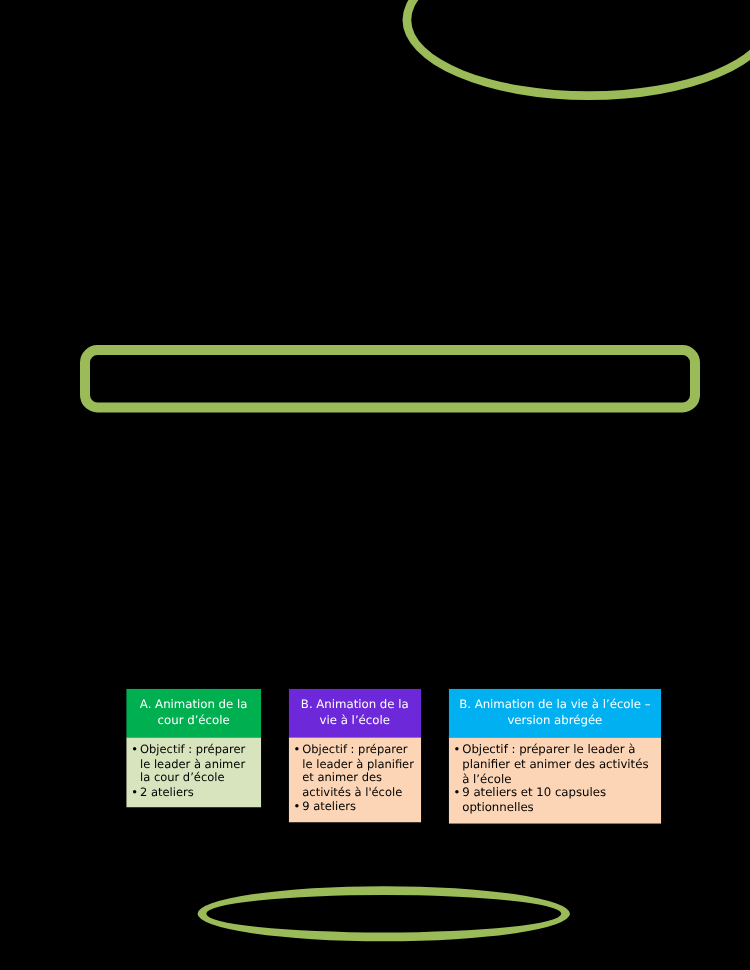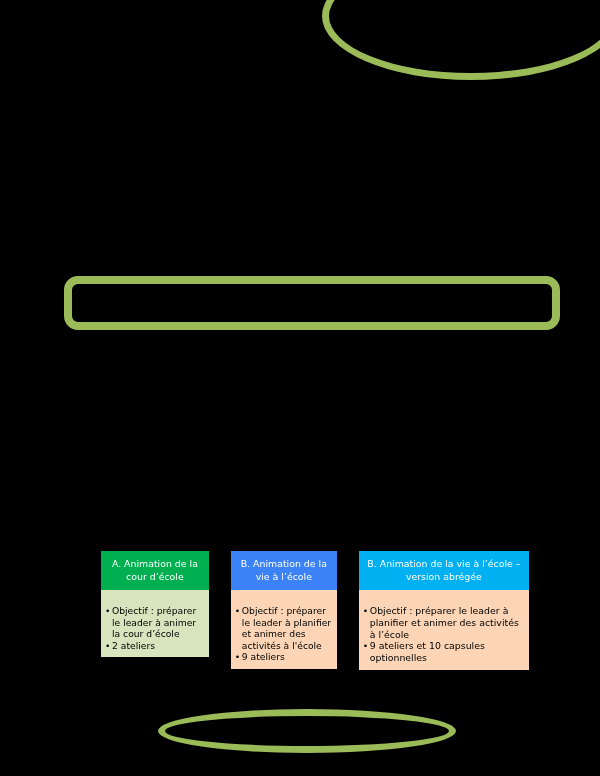--- a/index.html
+++ b/index.html
@@ -77,21 +77,21 @@
     text-align: center;
     padding: 5px 4px 5px 4px;
     min-height: 39px;
     display: flex;
     align-items: center;
     justify-content: center;
   }
   .card-body {
     box-sizing: border-box;
     flex: 1 1 auto;
-    padding: 15px 5px 6px 4px;
+    padding: 4px 5px 6px 4px;
     color: #000000;
     font-size: 9.2px;
     line-height: 11.6px;
   }
   .card-body ul {
     list-style: none;
     margin: 0;
     padding: 0;
   }
   .card-body li {
@@ -130,21 +130,21 @@
       <div class="card-header" style="background: rgb(0, 176, 80);">A. Animation de la cour d’école</div>
       <div class="card-body" style="background: rgb(215, 228, 189);">
         <ul>
           <li>Objectif : préparer le leader à animer la cour d’école</li>
           <li>2 ateliers</li>
         </ul>
       </div>
     </div>
 
     <div class="card" id="card-b">
-      <div class="card-header" style="background: #3b82f6;">B. Animation de la vie à l’école</div>
+      <div class="card-header" style="background: #6d28d9;">B. Animation de la vie à l’école</div>
       <div class="card-body" style="background: rgb(251, 213, 181);">
         <ul>
           <li>Objectif : préparer le leader à planifier et animer des activités à l'école</li>
           <li>9 ateliers</li>
         </ul>
       </div>
     </div>
 
     <div class="card" id="card-c">
       <div class="card-header" style="background: rgb(0, 176, 240);">B.  Animation de la vie à l’école – version abrégée</div>

